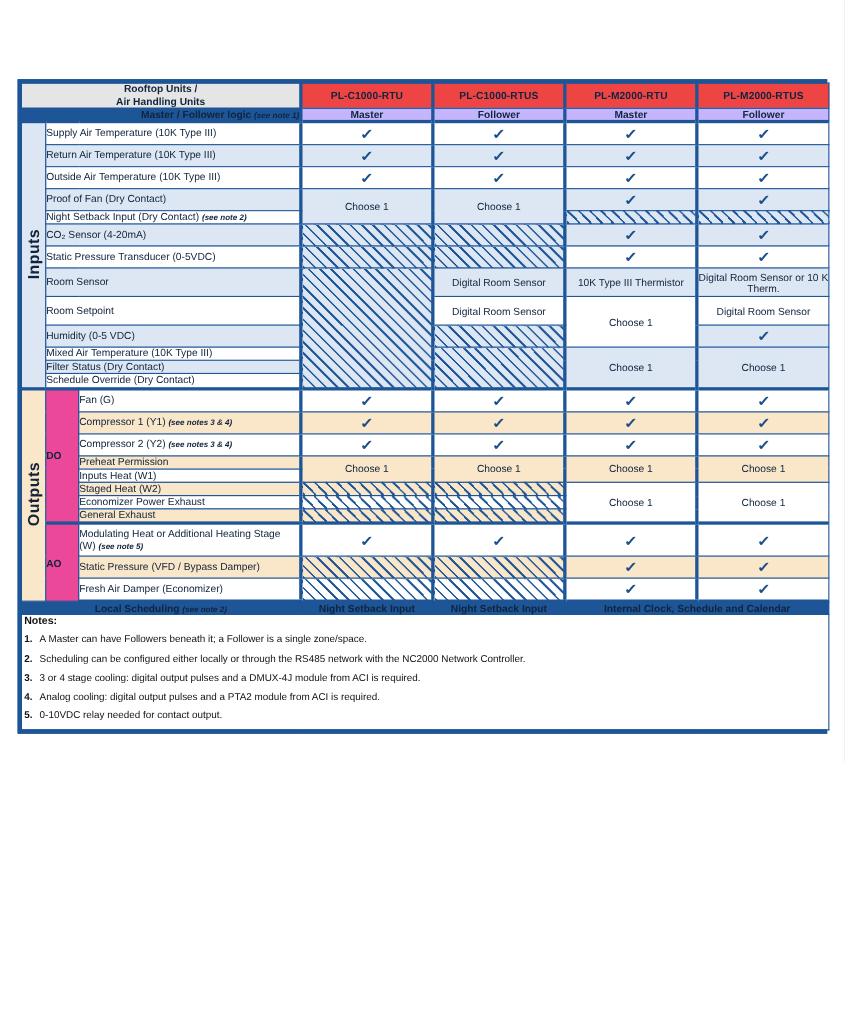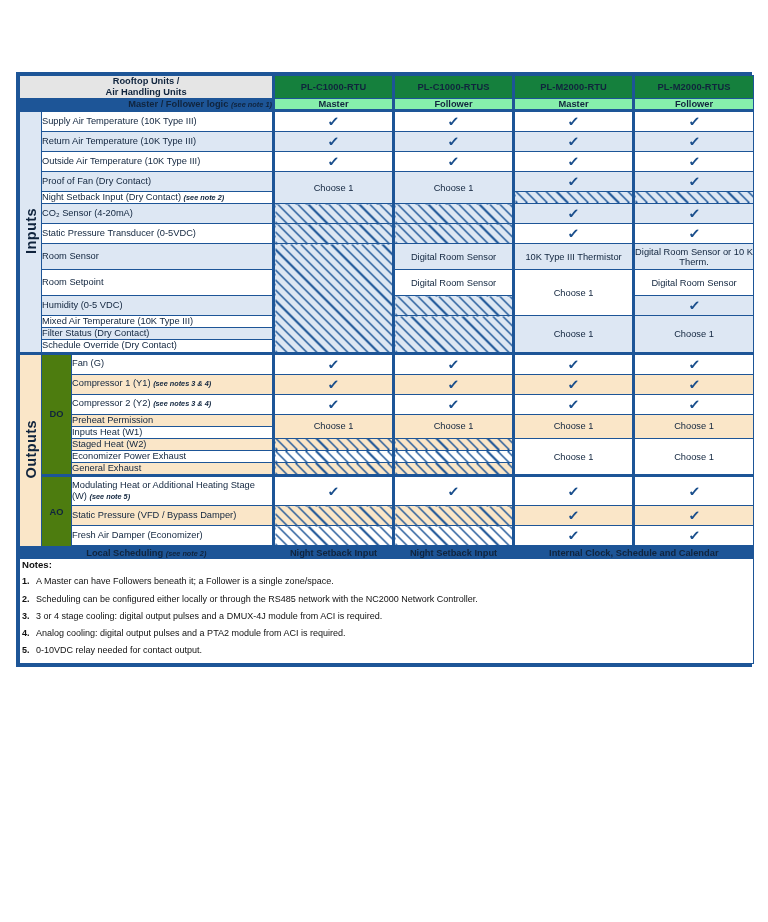--- a/index.html
+++ b/index.html
@@ -35,55 +35,55 @@
   col.c-data{width:120px;}
 
   
   .hdr-title{
     background:#e5e5e5;color:#fff;
     font-size:17.5px;font-weight:bold;line-height:1.18;
     text-align:center;padding:11px 8px 12px 8px;
     border:none;
   }
   .hdr-model{
-    background:#15803d;color:#fff;
+    background:#ef4444;color:#fff;
     font-size:11.3px;font-weight:bold;letter-spacing:.1px;
     text-align:center;vertical-align:middle;
     border:1px solid #2a6bb5;
   }
   .hdr-logic{
     background:#1d5597;color:#fff;
     font-size:8.6px;font-weight:bold;text-align:right;
     padding:5px 4px;border:none;
   }
   .hdr-logic .note{font-weight:bold;font-style:italic;font-size:7.4px;}
   .hdr-mf{
-    background:#86efac;color:#fff;
+    background:#c4b5fd;color:#fff;
     font-size:8.8px;font-weight:bold;text-align:center;
     padding:5px 2px;border:1px solid #2a6bb5;
   }
 
   
   .side{
     background:#dde7f3;
     border:1px solid #1d5597;
     text-align:center;vertical-align:middle;
   }
   .side.out{background:#fae6c8;}
   .side span{
     display:inline-block;
     writing-mode:vertical-rl;
     transform:rotate(180deg);
     font-size:14.5px;font-weight:bold;color:#10243d;
     letter-spacing:.4px;
   }
   .subside{
-    background:#4d7c0f;
+    background:#ec4899;
     border:1px solid #1d5597;
-    text-align:center;vertical-align:middle;
+    text-align:left;vertical-align:middle;
     font-size:13px;font-weight:bold;color:#10243d;margin-left:36px;
   }
 
   
   .lbl{
     background:#ffffff;
     padding:3px 5px 3px 7px;
     font-size:9.3px;line-height:1.2;
     border:1px solid #4d7fae;
   }

